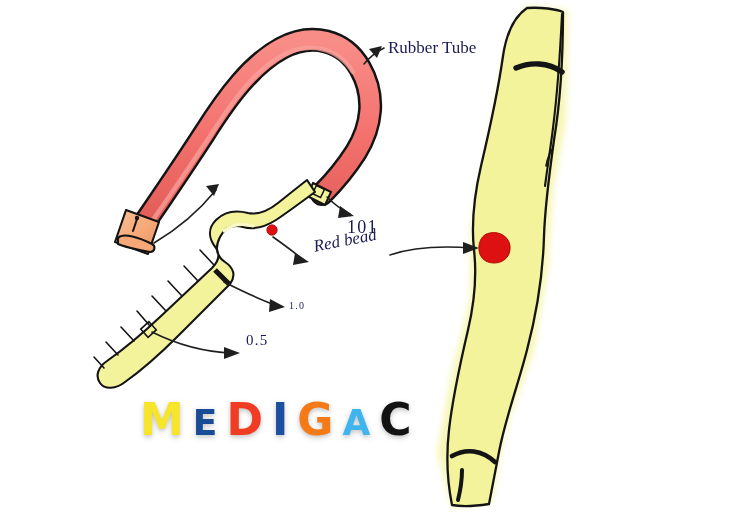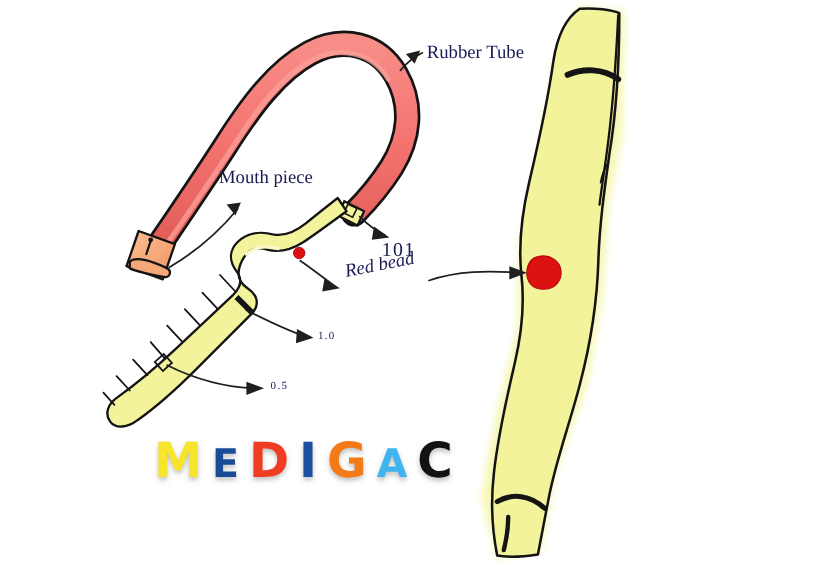--- a/index.html
+++ b/index.html
@@ -59,22 +59,22 @@
   }
   #label-one-zero {
     left: 289px;
     top: 300px;
     font-size: 10px;
     font-variant: small-caps;
     letter-spacing: 1.2px;
   }
   #label-zero-five {
     left: 246px;
-    top: 346px;
-    font-size: 10px;
+    top: 332px;
+    font-size: 15px;
     font-variant: small-caps;
     letter-spacing: 1.2px;
   }
   
   #brand-wordmark {
     position: absolute;
     left: 140px;
     top: 398px;
     display: flex;
     align-items: baseline;
@@ -242,21 +242,20 @@
       <path d="M270 299 L285 307 L269 312" fill="#1f1f1f" stroke="none"></path>
 
       <path d="M152 332 C176 344 204 352 232 353"></path>
       <path d="M224 347 L240 353 L224 359" fill="#1f1f1f" stroke="none"></path>
     </g>
 
   </svg>
 
   <div class="label-text" id="label-rubber-tube">Rubber Tube</div>
 
-  <div class="label-text" id="label-mouth-piece">Mouth piece</div>
 
   <div class="label-text" id="label-red-bead">Red bead</div>
 
   <div class="label-text" id="label-101">101</div>
 
   <div class="label-text" id="label-one-zero">1.0</div>
 
   <div class="label-text" id="label-zero-five">0.5</div>
 
   <div id="brand-wordmark">

